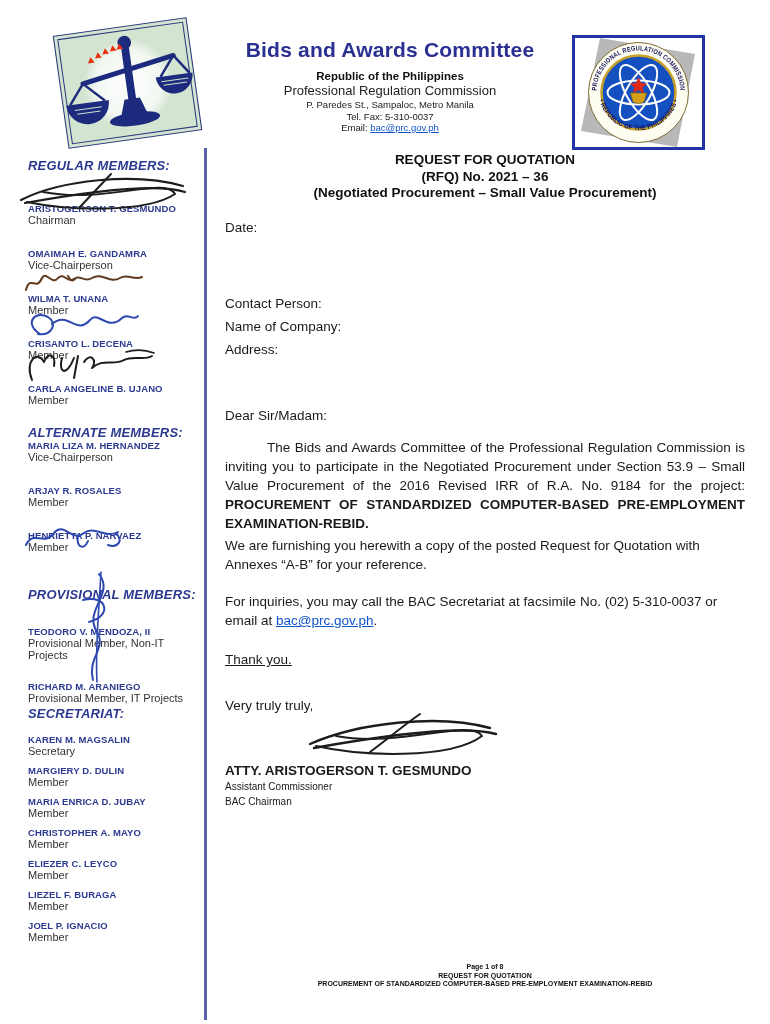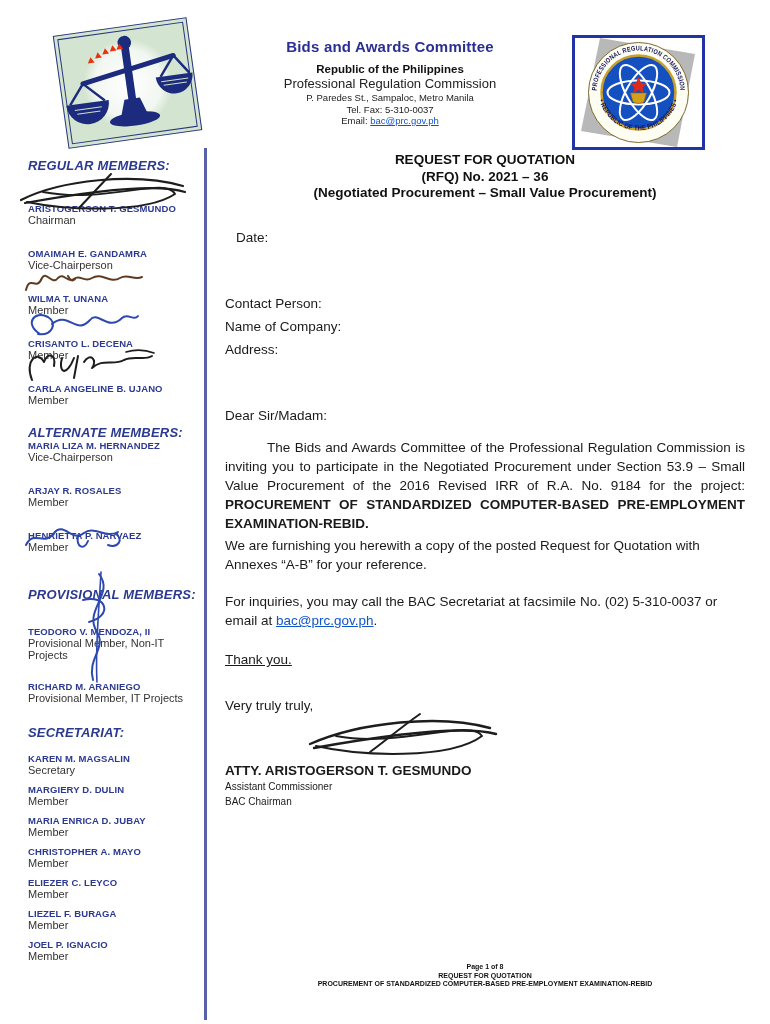--- a/index.html
+++ b/index.html
@@ -5,52 +5,52 @@
   html,body{margin:0;padding:0;background:#fff;}
   .page{position:relative;width:770px;height:1024px;background:#ffffff;overflow:hidden;
         font-family:"Liberation Sans",sans-serif;color:#1a1a1a;}
 
   
   .logo-tilt{position:absolute;left:60px;top:26px;width:133px;height:112px;
              background:#d3e4d0;border:1px solid #27347e;outline:1px solid #27347e;outline-offset:-5px;
              transform:rotate(-8deg);}
   .logo-tilt svg{position:absolute;left:0;top:0;}
   .org-block{position:absolute;left:225px;top:38px;width:330px;text-align:center;}
-  .org-block h1{margin:0 0 7px 0;font-size:15px;font-weight:800;color:#2a2f92;letter-spacing:.2px;}
+  .org-block h1{margin:0 0 7px 0;font-size:21px;font-weight:800;color:#2a2f92;letter-spacing:.2px;}
   .rep{font-size:11.5px;font-weight:bold;color:#111;line-height:14px;}
   .orgname{font-size:13px;color:#222;line-height:16px;}
   .addr{font-size:9.5px;color:#222;line-height:11.5px;}
   .link{color:#1155cc;text-decoration:underline;cursor:pointer;}
   .seal{position:absolute;left:572px;top:35px;width:133px;height:115px;}
 
   
   .vline{position:absolute;left:204px;top:148px;width:3px;height:872px;background:#5a61a8;}
 
   
   #sidebar{position:absolute;left:0;top:150px;width:204px;height:870px;}
   .sb-group{position:absolute;left:28px;width:170px;}
-  #g0{top:8px;} #g1{top:275px;} #g2{top:437px;} #g3{top:556px;margin-top:19px;}
+  #g0{top:8px;} #g1{top:275px;} #g2{top:437px;} #g3{top:556px;}
   .sb-heading{color:#2b3990;font-weight:bold;font-style:italic;font-size:13px;letter-spacing:.2px;}
   #g0 .sb-heading{margin-bottom:30px;} #g1 .sb-heading{}
   #g2 .sb-heading{margin-bottom:24px;} #g3 .sb-heading{margin-bottom:13px;}
   .sb-name{color:#2b3990;font-weight:bold;font-size:9.5px;line-height:11px;letter-spacing:.1px;}
   .sb-role{color:#333;font-size:11px;line-height:12px;}
   #g0 .sb-member{margin-bottom:22px;} #g1 .sb-member{margin-bottom:22px;}
   #g2 .sb-member{margin-bottom:20px;} #g3 .sb-member{margin-bottom:8px;}
 
   
   .sig{position:absolute;pointer-events:none;}
   .sig path{fill:none;stroke-linecap:round;stroke-linejoin:round;}
   .ink-black path{stroke:#1d1d1d;} .ink-blue path{stroke:#2d49b0;} .ink-brown path{stroke:#5f3a1e;}
 
   
   main{position:absolute;left:225px;top:0;width:520px;height:1024px;font-size:13.5px;}
   .abs{position:absolute;left:0;width:520px;}
   .title-block{top:152px;text-align:center;font-weight:bold;font-size:13.5px;line-height:16.5px;color:#111;}
-  .date-row{top:230px;margin-left:11px;}
+  .date-row{top:220px;}
   .fields{top:292px;line-height:23px;}
   .salutation{top:408px;}
   .p1{top:438px;text-align:justify;text-indent:42px;line-height:19px;}
   .p2{top:536px;line-height:19px;}
   .p3{top:592px;line-height:19px;}
   .thanks{top:652px;text-decoration:underline;}
   .closing{top:698px;}
   .signer{top:763px;}
   .signer .nm{font-weight:bold;font-size:13.5px;line-height:16px;}
   .signer .tt{font-size:10px;line-height:15px;}

